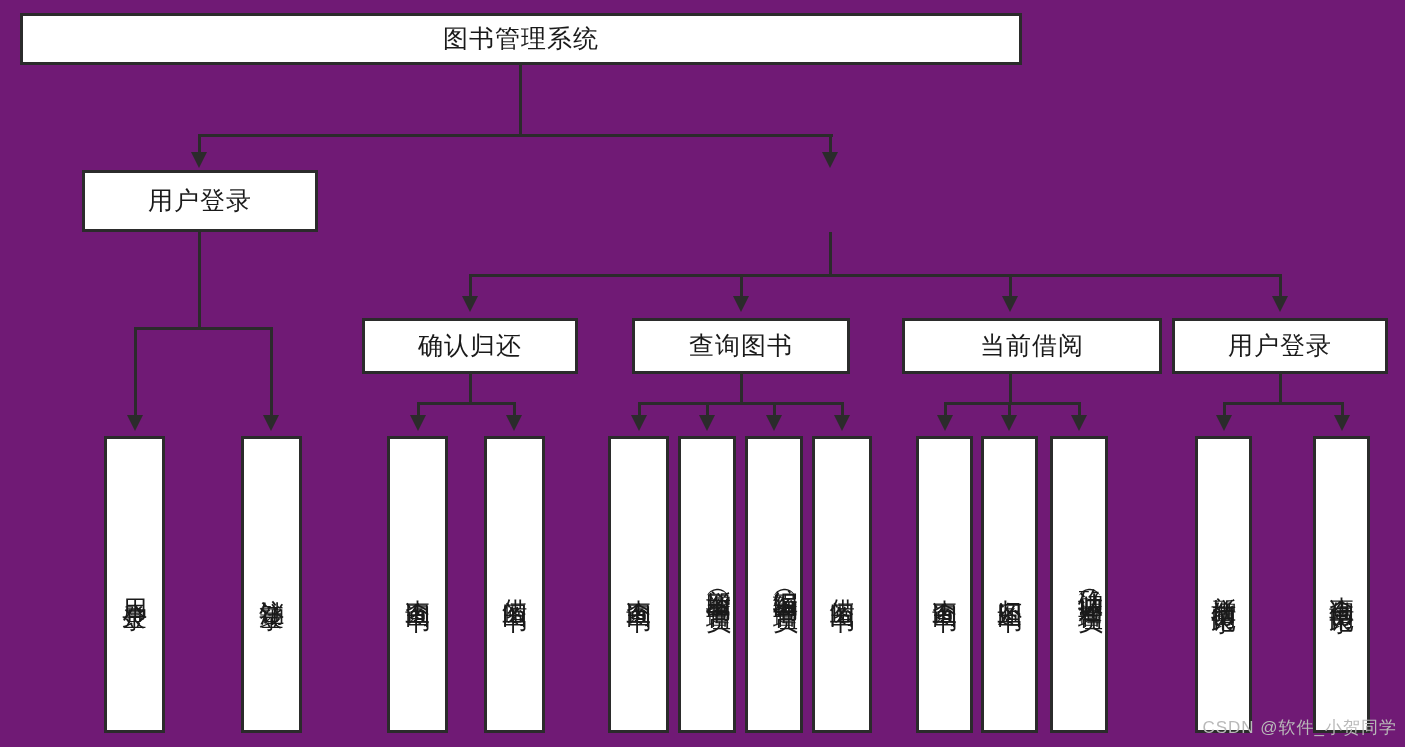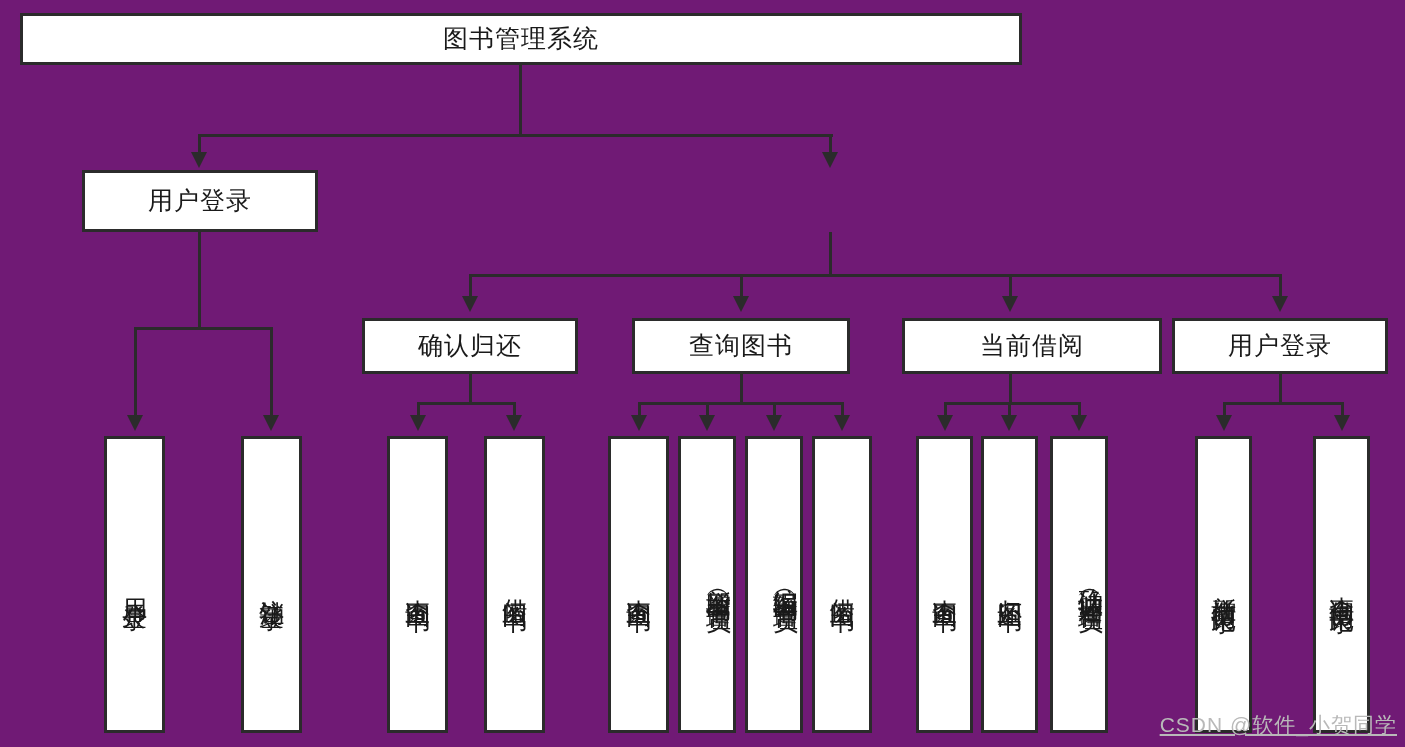--- a/index.html
+++ b/index.html
@@ -57,26 +57,25 @@
     width: 0;
     height: 0;
     border-left: 8px solid transparent;
     border-right: 8px solid transparent;
     border-top: 16px solid #2b2b2b;
   }
   #watermark {
     position: absolute;
     right: 8px;
     bottom: 8px;
-    font-size: 21px;
+    font-size: 17px;
     color: #b9b9b9;
     letter-spacing: 1px;
     white-space: nowrap;
     pointer-events: none;
-    text-decoration: underline;
   }
 </style>
 </head>
 <body>
 
 <div id="canvas">
 
   <div class="node horiz" style="left:20px; top:13px; width:1002px; height:52px;">
     <span>图书管理系统</span>
   </div>

